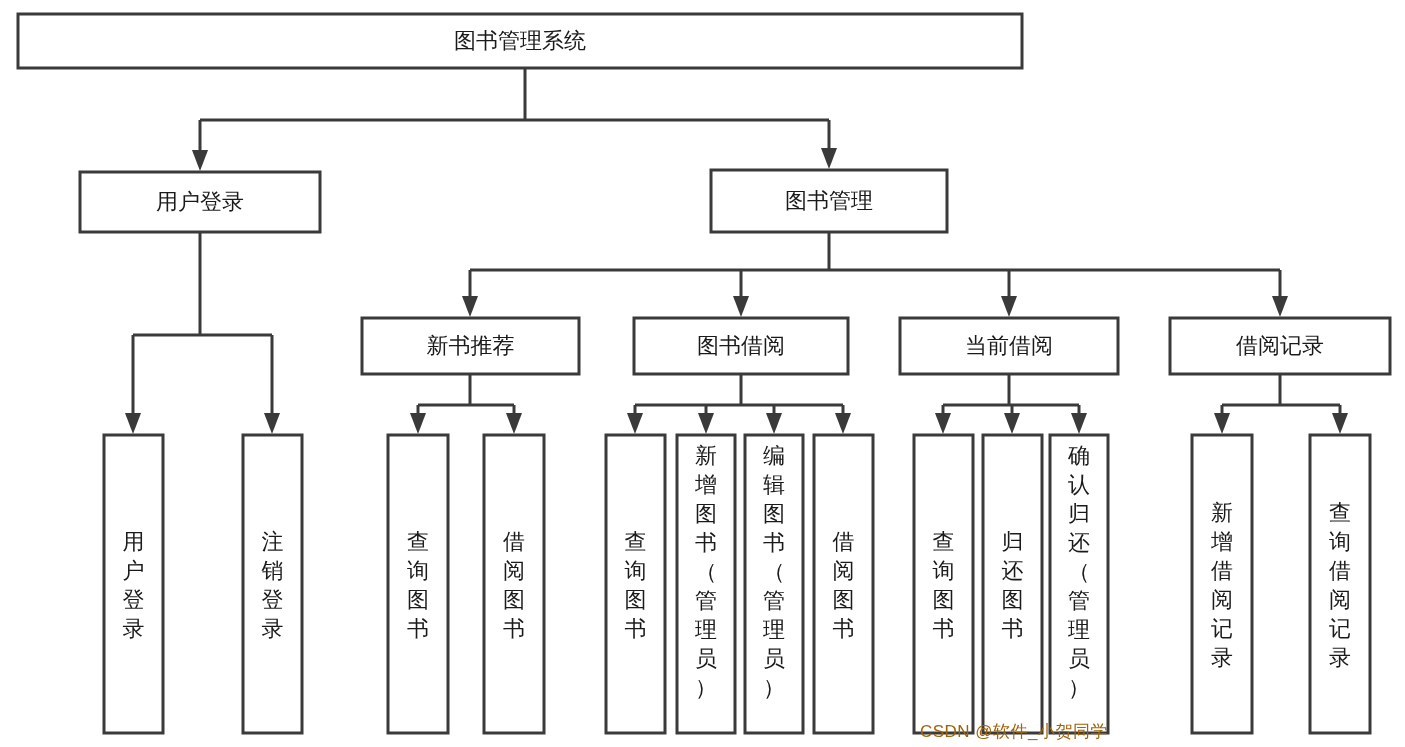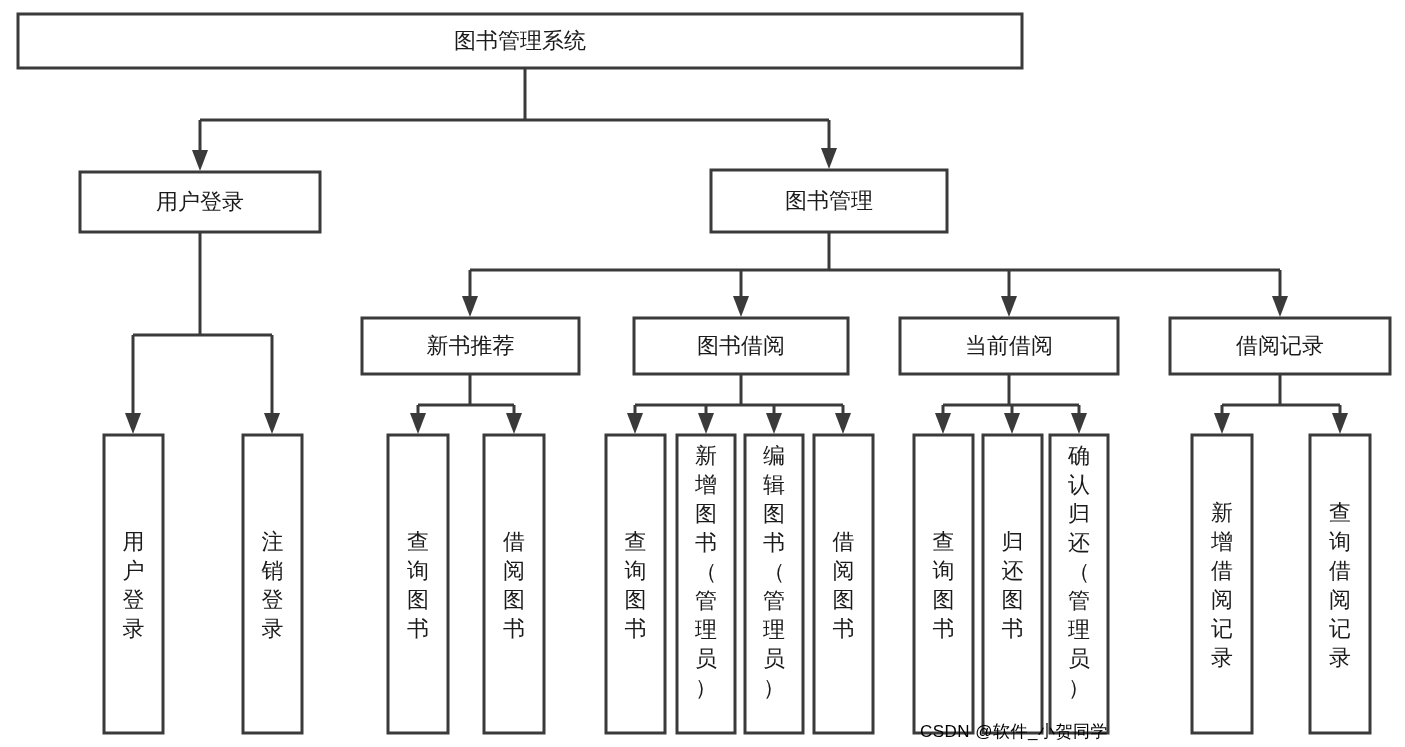--- a/index.html
+++ b/index.html
@@ -7,21 +7,21 @@
        font-family:"Liberation Sans","DejaVu Sans",sans-serif;}
   #stage{position:relative;width:1116px;height:747px;background:#fff;}
   svg#diagram{position:absolute;left:0;top:0;width:1405px;height:747px;}
   .node-rect{fill:#ffffff;stroke:#3a3a3a;stroke-width:3;}
   .node-text{fill:#1a1a1a;font-family:"Liberation Sans","DejaVu Sans",sans-serif;
              font-size:22px;text-anchor:middle;dominant-baseline:middle;}
   .node-text-v{fill:#1a1a1a;font-family:"Liberation Sans","DejaVu Sans",sans-serif;
                font-size:22px;text-anchor:middle;}
   .link{stroke:#3a3a3a;stroke-width:3;fill:none;stroke-linecap:butt;}
   .arrowhead{fill:#3a3a3a;stroke:none;}
-  .watermark{position:absolute;right:8px;bottom:4px;color:#000000;
+  .watermark{position:absolute;right:8px;bottom:4px;color:#a16207;
              font-size:17px;font-family:"Liberation Sans","DejaVu Sans",sans-serif;
              white-space:nowrap;letter-spacing:0.5px;}
 </style>
 </head>
 <body>
 
 <div id="stage">
   <svg id="diagram" viewBox="0 0 1405 747" xmlns="http://www.w3.org/2000/svg">
     <g id="links-layer">
         <line x1="525" y1="68" x2="525" y2="120" class="link"></line>

